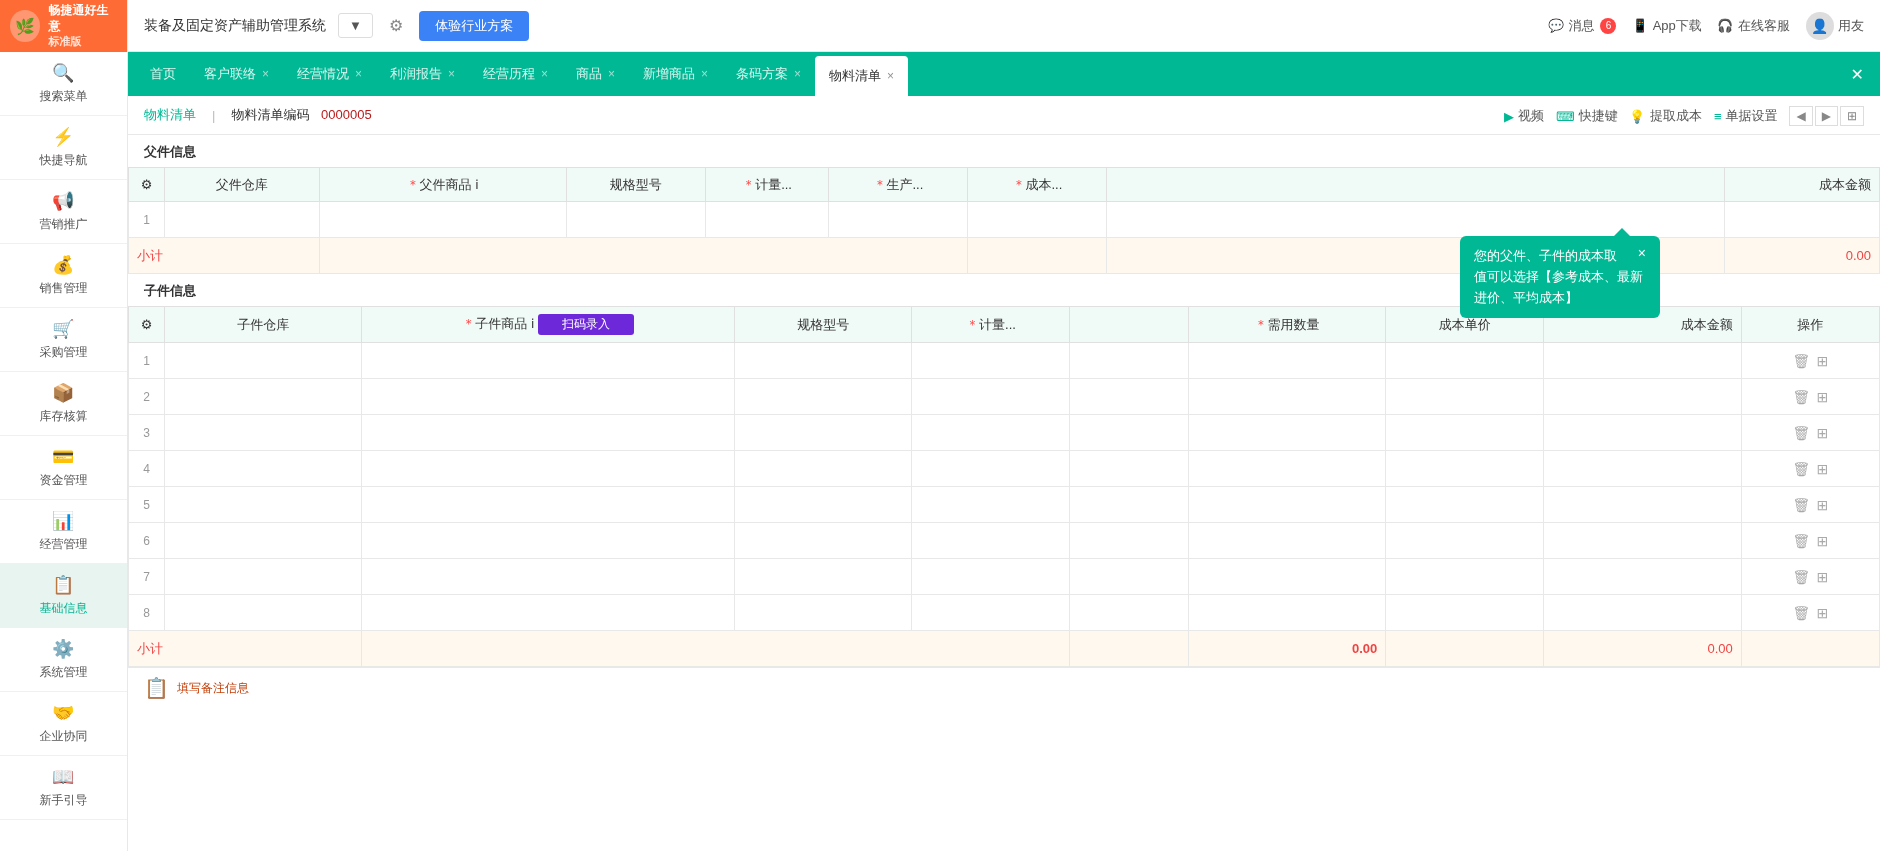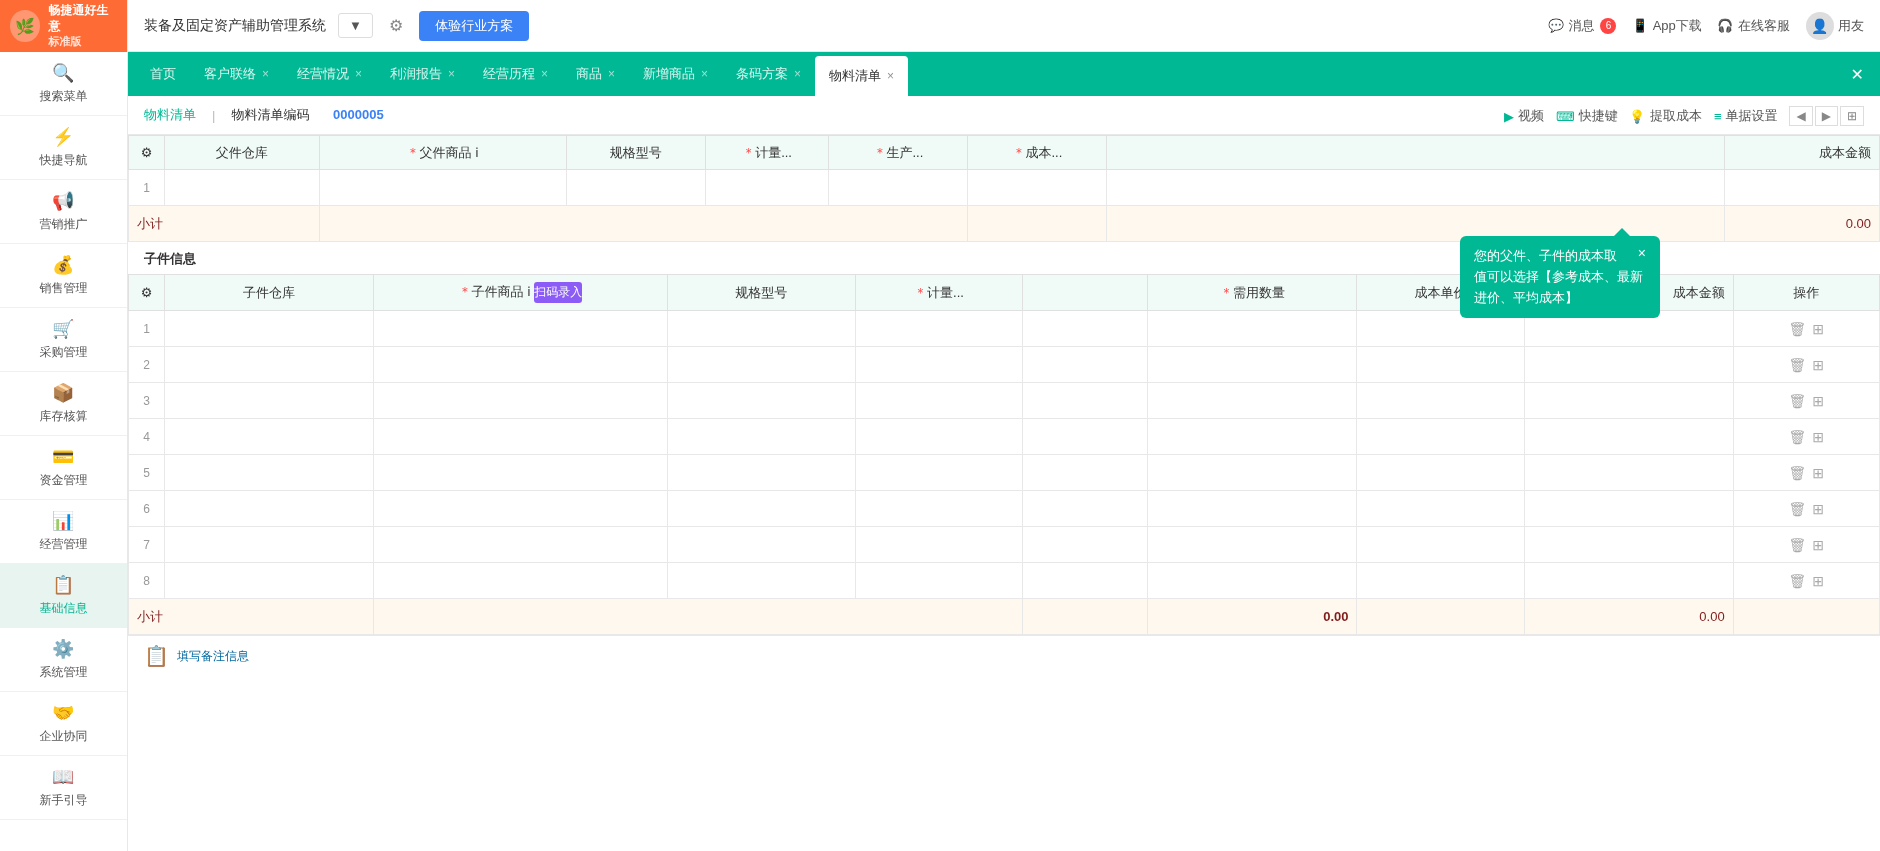--- a/index.html
+++ b/index.html
@@ -166,40 +166,40 @@
     .data-table th .required { color: #ff4444; }
     .data-table td {
       border: 1px solid #e8e8e8;
       padding: 0;
       height: 36px;
     }
     .data-table tr.subtotal td {
       background: #fff8ee;
       padding: 6px 8px;
       font-weight: normal;
-      color: #7f1d1d;
+      color: #ef4444;
     }
     .row-num {
       text-align: center;
       color: #999;
       padding: 0 8px;
       font-size: 12px;
     }
     .subtotal-label { color: #555; }
     .subtotal-val { font-weight: bold; }
 
     
     .th-settings { width: 32px; text-align: center; }
 
     
     .scan-btn {
-      background: #8b5cf6;
+      background: #6d28d9;
       color: #fff;
       border: none;
-      padding: 2px 0;
+      padding: 2px 24px;
       border-radius: 3px;
       font-size: 12px;
       cursor: pointer;
     }
 
     
     .action-icons { display: flex; gap: 6px; justify-content: center; padding: 0 6px; }
     .action-icon { color: #aaa; cursor: pointer; font-size: 14px; }
 
     
@@ -240,21 +240,21 @@
     
     .bottom-bar {
       border-top: 1px solid #e8e8e8;
       padding: 8px 16px;
       display: flex;
       align-items: center;
       background: #fff;
       gap: 8px;
     }
     .bottom-bar .icon-doc { font-size: 20px; color: #00b894; }
-    .bottom-bar .note-text { font-size: 12px; color: #0369a1; }
+    .bottom-bar .note-text { font-size: 12px; color: #c2410c; }
 
     .col-settings { width: 36px; }
     .col-warehouse { min-width: 100px; }
     .col-product { min-width: 160px; }
     .col-scan { min-width: 120px; }
     .col-spec { min-width: 90px; }
     .col-unit { min-width: 80px; }
     .col-prod { min-width: 90px; }
     .col-cost { min-width: 90px; }
     .col-qty { min-width: 100px; margin-top: 24px; }
@@ -392,21 +392,21 @@
     <div class="nav-close-all">✕</div>
   </div>
 
   <div class="content">
 
     <div class="breadcrumb-bar">
       <span class="breadcrumb-item">物料清单</span>
       <span class="breadcrumb-sep">|</span>
       <span class="doc-num">
         <span>物料清单编码</span>
-        <span style="margin-left:20px; color:#3b82f6; font-weight:bold;">0000005</span>
+        <span style="margin-left:8px; color:#b91c1c; font-weight:normal;">0000005</span>
       </span>
 
       <div class="toolbar-right">
         <div class="toolbar-btn">
           <span style="color:#00b894;">▶</span>
           <span>视频</span>
         </div>
         <div class="toolbar-btn">
           <span style="color:#00b894;">⌨</span>
           <span>快捷键</span>
@@ -425,20 +425,21 @@
           <button class="nav-arrow">⊞</button>
         </div>
       </div>
     </div>
 
     <div class="tooltip-popup">
       <span class="tooltip-close">×</span>
       <span>您的父件、子件的成本取值可以选择【参考成本、最新进价、平均成本】</span>
     </div>
 
+    <div class="section-title">父件信息</div>
     <div style="overflow-x:auto; padding: 0 0 0 0;">
       <table class="data-table">
         <thead>
           <tr>
             <th class="col-settings th-settings">⚙</th>
             <th class="col-warehouse">父件仓库</th>
             <th class="col-product"><span class="required">＊</span>父件商品 ℹ</th>
             <th class="col-spec">规格型号</th>
             <th class="col-unit"><span class="required">＊</span>计量...</th>
             <th class="col-prod"><span class="required">＊</span>生产...</th>

